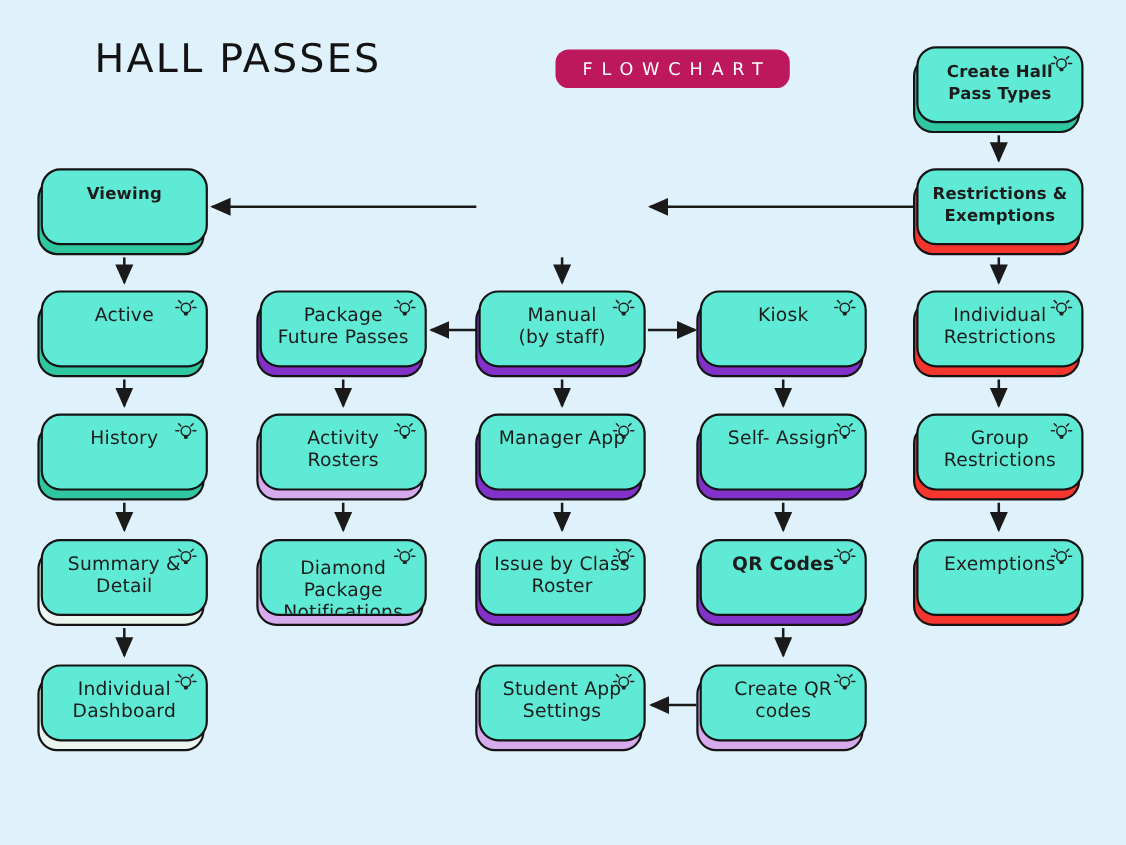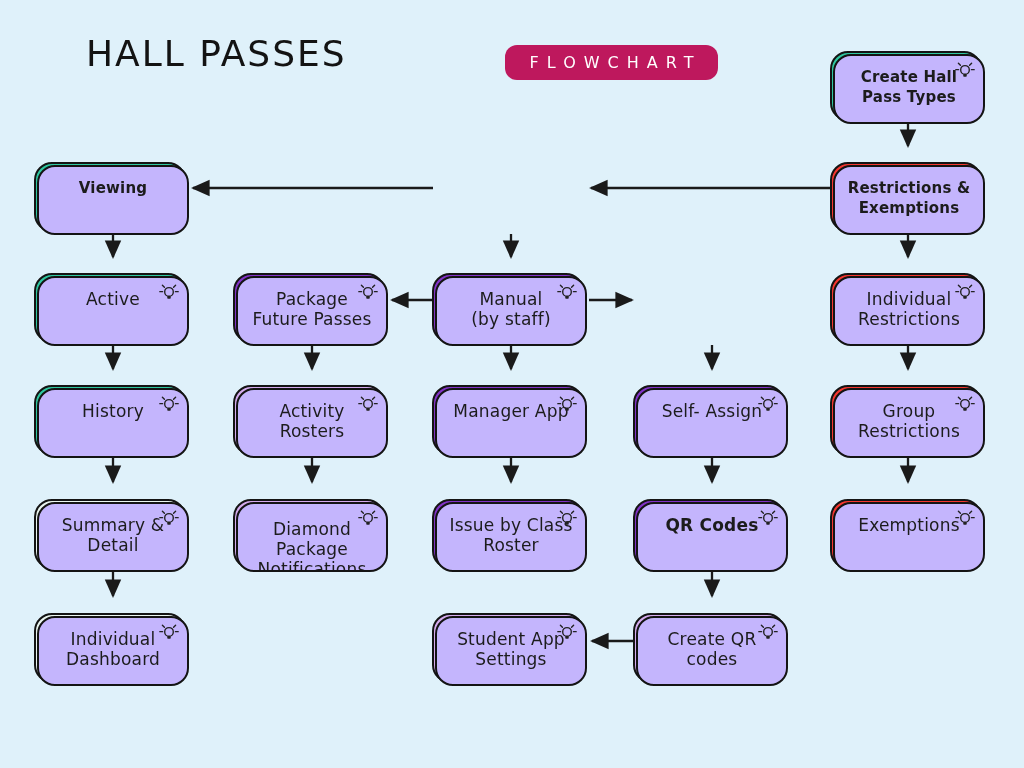--- a/index.html
+++ b/index.html
@@ -25,22 +25,22 @@
 
   .edges { position:absolute; left:0; top:0; z-index:1; pointer-events:none; }
 
   .nodes { position:absolute; inset:0; z-index:2; }
   .node { position:absolute; width:152px; height:70px; }
   .node .shadow {
     position:absolute; left:-3px; top:13px; width:152px; height:70px;
     border:2.5px solid #141414; border-radius:18px; box-sizing:border-box;
   }
   .node .face {
-    position:absolute; left:0; top:16px; width:152px; height:70px;
-    background:#c4b5fd; border:2.5px solid #141414; border-radius:18px;
+    position:absolute; left:0; top:4px; width:152px; height:70px;
+    background:#5eead4; border:2.5px solid #141414; border-radius:18px;
     box-sizing:border-box; overflow:hidden;
   }
   .label {
     position:absolute; inset:0; padding-top:11px;
     text-align:center; font-size:17px; line-height:20px;
     letter-spacing:0.2px; color:#1c1c1c;
   }
   .label.lines-3 { padding-top:15px; line-height:20px; }
   .node.bold .label { font-weight:700; font-size:15px; }
   .bulb { position:absolute; top:4px; right:7px; width:22px; height:22px; }
@@ -169,20 +169,38 @@
       <line x1="2" y1="10.5" x2="5" y2="10.5"></line>
       <line x1="19" y1="10.5" x2="22" y2="10.5"></line>
       <line x1="4.8" y1="3.6" x2="7" y2="5.8"></line>
       <line x1="19.2" y1="3.6" x2="17" y2="5.8"></line>
       <circle cx="12" cy="10.8" r="4.7"></circle>
     </g>
     <rect x="10.1" y="15.3" width="3.8" height="3" rx="0.9" fill="#222222"></rect>
   </svg>
         </div>
       </div>
+      <div class="node" style="left: 636px; top: 260px;">
+        <div class="shadow" style="background: rgb(130, 50, 200);"></div>
+        <div class="face">
+          <div class="label lines-1">
+            <div>Kiosk</div>
+          </div>
+          <svg class="bulb" viewBox="0 0 24 24">
+    <g stroke="#222222" stroke-width="1.5" stroke-linecap="round" fill="none">
+      <line x1="2" y1="10.5" x2="5" y2="10.5"></line>
+      <line x1="19" y1="10.5" x2="22" y2="10.5"></line>
+      <line x1="4.8" y1="3.6" x2="7" y2="5.8"></line>
+      <line x1="19.2" y1="3.6" x2="17" y2="5.8"></line>
+      <circle cx="12" cy="10.8" r="4.7"></circle>
+    </g>
+    <rect x="10.1" y="15.3" width="3.8" height="3" rx="0.9" fill="#222222"></rect>
+  </svg>
+        </div>
+      </div>
       <div class="node" style="left: 833px; top: 260px;">
         <div class="shadow" style="background: rgb(245, 54, 46);"></div>
         <div class="face">
           <div class="label lines-2">
             <div>Individual</div>
             <div>Restrictions</div>
           </div>
           <svg class="bulb" viewBox="0 0 24 24">
     <g stroke="#222222" stroke-width="1.5" stroke-linecap="round" fill="none">
       <line x1="2" y1="10.5" x2="5" y2="10.5"></line>

